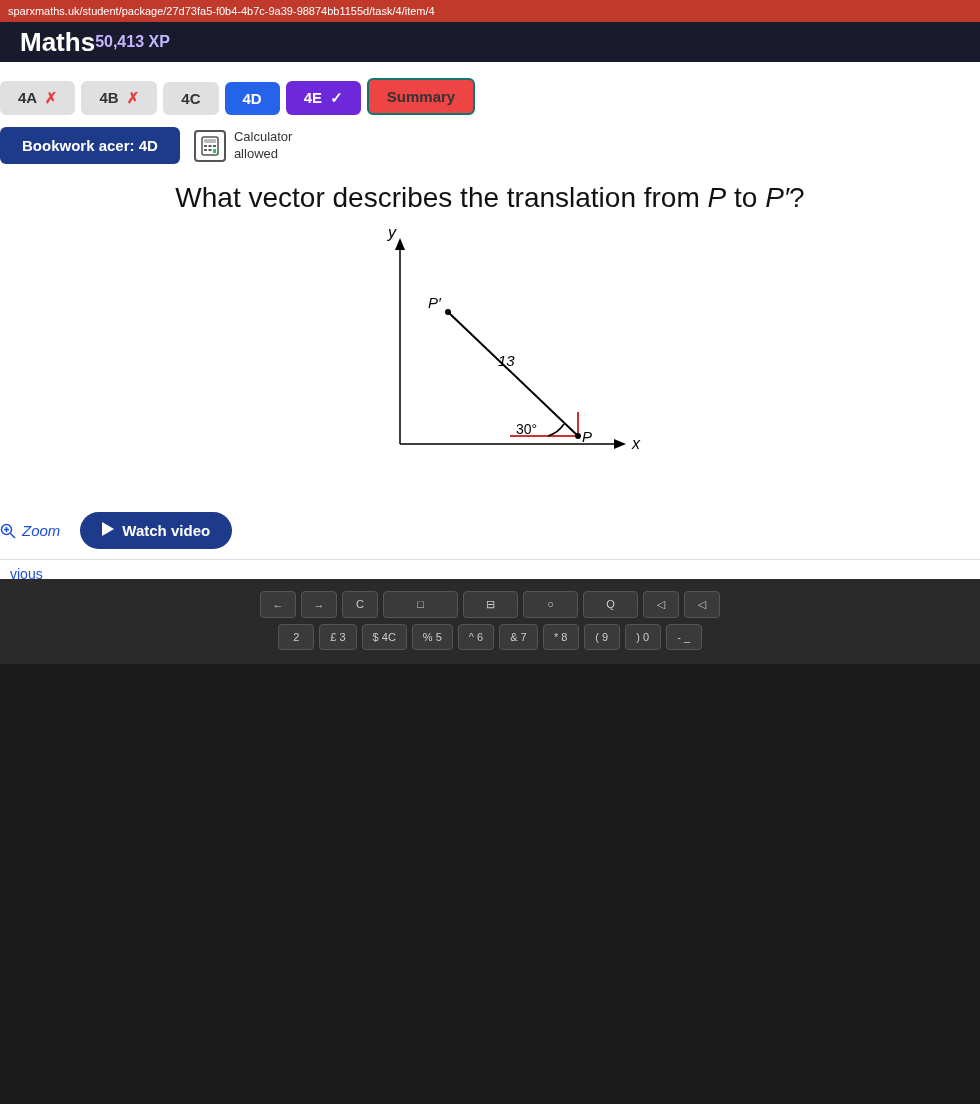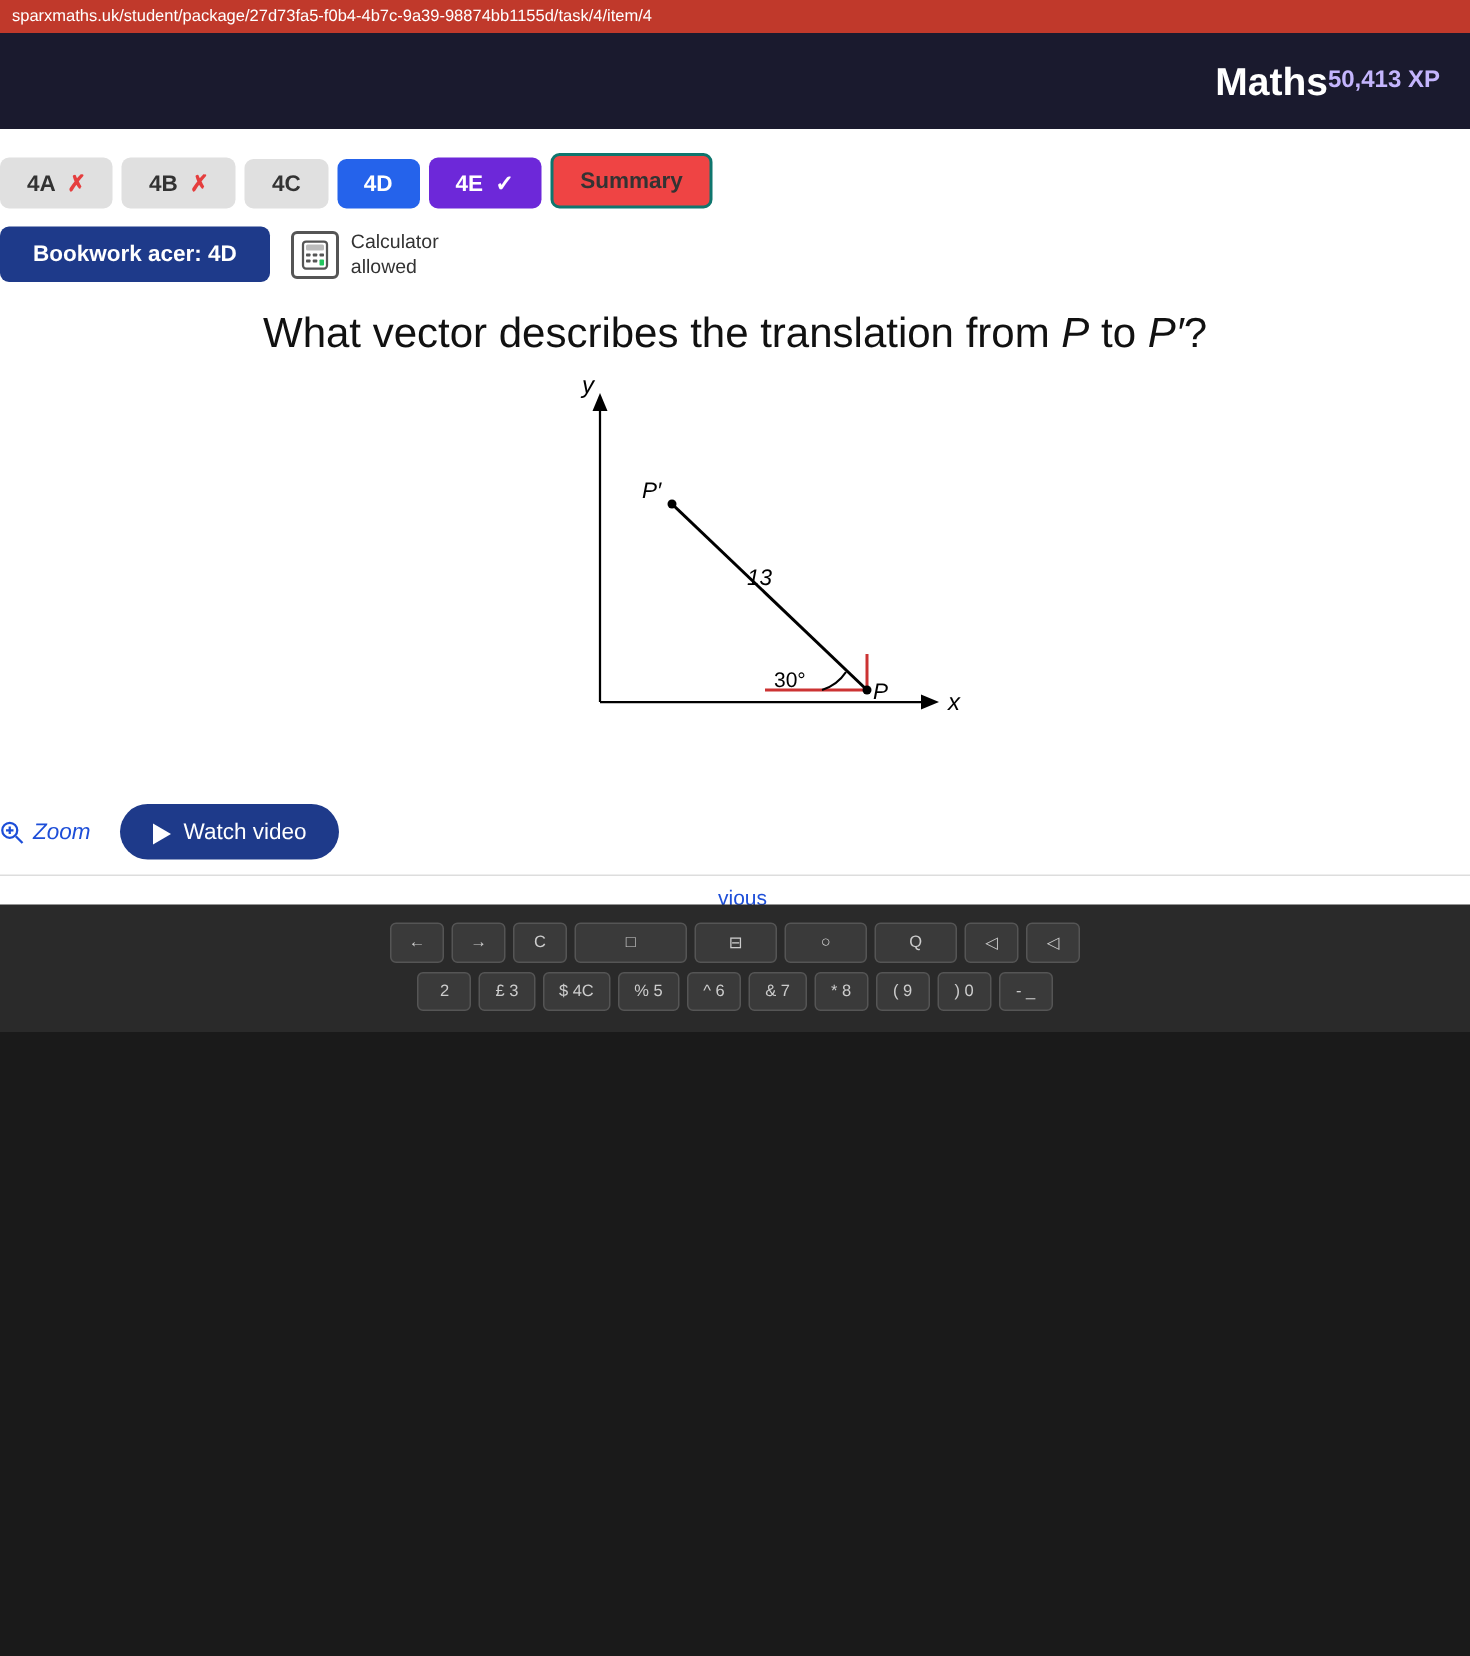--- a/index.html
+++ b/index.html
@@ -21,25 +21,25 @@
       padding: 0 8px;
     }
     .url-bar span {
       color: white;
       font-size: 11px;
     }
 
     
     .app-header {
       width: 100%;
-      height: 64px;
+      height: 40px;
       background: #1a1a2e;
       display: flex;
       align-items: center;
-      justify-content: flex-end;
+      justify-content: flex-start;
       padding: 0 20px;
     }
     .app-title {
       color: white;
       font-size: 26px;
       font-weight: bold;
     }
     .xp-badge {
       color: #c4b5fd;
       font-size: 16px;
@@ -170,24 +170,24 @@
       border: none;
       font-style: italic;
     }
     .watch-video-btn {
       background: #1e3a8a;
       color: white;
       border: none;
       border-radius: 20px;
       padding: 10px 22px;
       font-size: 15px;
-      font-weight: 400;
+      font-weight: 700;
       cursor: pointer;
       display: flex;
-      align-items: flex-end;
+      align-items: flex-start;
       gap: 8px;
     }
     .play-icon {
       width: 0;
       height: 0;
       border-top: 7px solid transparent;
       border-bottom: 7px solid transparent;
       border-left: 12px solid white;
       display: inline-block;
     }
@@ -375,21 +375,21 @@
         <line x1="6.5" y1="4" x2="6.5" y2="9" stroke="#1d4ed8" stroke-width="1.5"></line>
       </svg>
       <span>Zoom</span>
     </button>
     <button class="watch-video-btn">
       <span class="play-icon"></span>
       <span>Watch video</span>
     </button>
   </div>
 
-  <div style="width:100%; position:relative; padding: 6px 0 4px 0; background: white; border-top: 1px solid #ddd; display: flex; align-items: center; justify-content: center;">
+  <div style="width:100%; position:relative; padding: 6px 0 4px 0; background: white; border-top: 1px solid #ddd; display: flex; align-items: center;">
     <span class="prev-link" style="position:static; margin-left:10px;">vious</span>
   </div>
 
   <div class="bottom-url">sparxmaths.uk/student/package/27d73fa5-f0b4-4b7c-9a39-98874bb1155d/task/4/item/4</div>
 </div>
 
 <div class="laptop-area">
   <span class="acer-logo">acer</span>
 
   <div class="keyboard-area">

